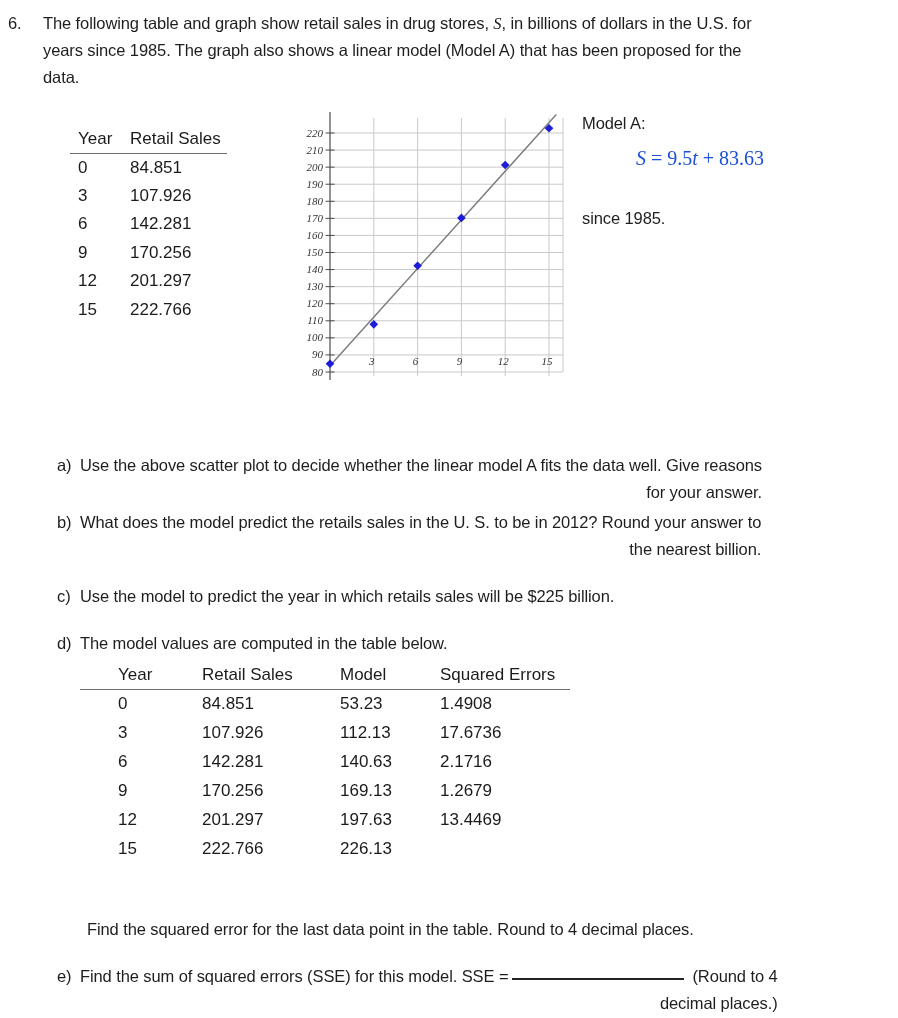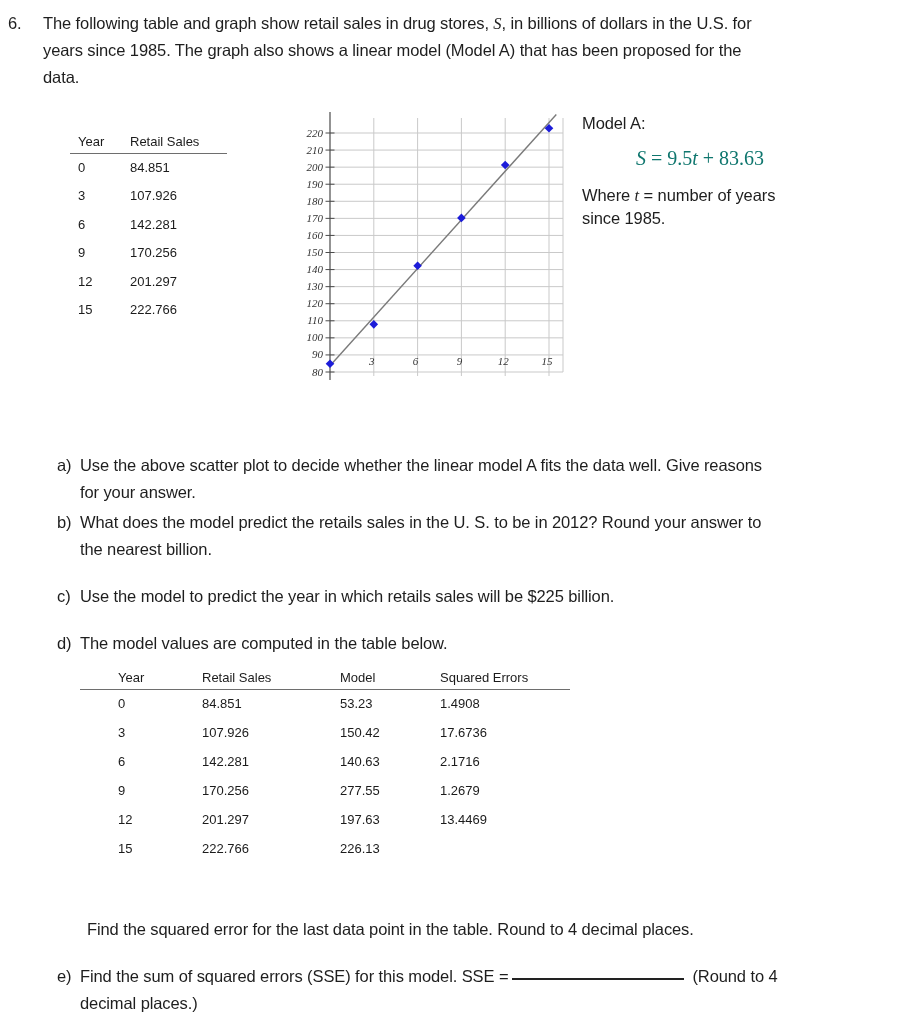--- a/index.html
+++ b/index.html
@@ -5,42 +5,42 @@
   html,body{margin:0;padding:0;background:#ffffff;}
   .page{position:relative;width:898px;height:1018px;background:#fff;
         font-family:"Liberation Sans",sans-serif;color:#1e1e1e;overflow:hidden;}
   .abs{position:absolute;}
   .line{line-height:27px;white-space:nowrap;}
   .fs{font-size:16.5px;letter-spacing:-0.1px;}
   .intro{left:8px;top:10px;}
   .qnum{position:absolute;left:0;top:0;line-height:27px;}
   .intro-text{margin-left:35px;}
   .var{font-family:"Liberation Serif",serif;font-style:italic;}
-  .tbl{border-collapse:collapse;font-size:13px;color:#1b1b1b;}
+  .tbl{border-collapse:collapse;font-size:17px;color:#1b1b1b;}
   .tbl th,.tbl td{box-sizing:border-box;font-weight:normal;text-align:left;padding:0;}
   .tbl th{border-bottom:1px solid #6e6e6e;height:25px;vertical-align:bottom;padding-bottom:4px;}
   .t1{left:70px;top:128px;}
   .t1 td{height:28.5px;}
   .t1 th:nth-child(1),.t1 td:nth-child(1){width:60px;padding-left:8px;}
   .t1 th:nth-child(2),.t1 td:nth-child(2){width:97px;}
   .t2{left:80px;top:664px;}
   .t2 td{height:29px;}
   .t2 th:nth-child(1),.t2 td:nth-child(1){width:122px;padding-left:38px;}
   .t2 th:nth-child(2),.t2 td:nth-child(2){width:138px;}
   .t2 th:nth-child(3),.t2 td:nth-child(3){width:100px;margin-left:36px;}
   .t2 th:nth-child(4),.t2 td:nth-child(4){width:130px;}
   #chart{left:296px;top:106px;}
   .ticklab{font-family:"Liberation Serif",serif;font-style:italic;font-size:11px;fill:#333;}
   .model-title{left:582px;top:114px;}
-  .equation{left:636px;top:147px;font-family:"Liberation Serif",serif;font-size:20px;color:#0f766e;}
+  .equation{left:636px;top:147px;font-family:"Liberation Serif",serif;font-size:20px;color:#1d4ed8;}
   .where1{left:582px;top:186px;}
   .where2{left:582px;top:209px;text-align:center;}
   .q{left:57px;}
   .qlabel{position:absolute;left:0;top:0;line-height:27px;}
-  .qlines{margin-left:23px;}
+  .qlines{margin-left:23px;text-align:right;}
   .find-text{left:87px;top:920px;}
   .blank{display:inline-block;width:172px;height:4px;border-bottom:2px solid #222;
          margin:0 8px 2px 4px;vertical-align:baseline;}
 </style>
 </head>
 <body>
 
 <div class="page">
 
   <div class="intro abs fs">
@@ -149,21 +149,20 @@
       <path d="M 34 253.41885789999998 L 38.3 257.7188579 L 34 262.0188579 L 29.7 257.7188579 Z" fill="#1c1cd9"></path>
       <path d="M 77.8 214.02752539999997 L 82.1 218.32752539999998 L 77.8 222.6275254 L 73.5 218.32752539999998 Z" fill="#1c1cd9"></path>
       <path d="M 121.6 155.3801049 L 125.89999999999999 159.6801049 L 121.6 163.98010490000001 L 117.3 159.6801049 Z" fill="#1c1cd9"></path>
       <path d="M 165.4 107.6239824 L 169.70000000000002 111.9239824 L 165.4 116.2239824 L 161.1 111.9239824 Z" fill="#1c1cd9"></path>
       <path d="M 209.2 54.6338913 L 213.5 58.9338913 L 209.2 63.233891299999996 L 204.89999999999998 58.9338913 Z" fill="#1c1cd9"></path>
       <path d="M 253 17.984161400000016 L 257.3 22.284161400000016 L 253 26.584161400000017 L 248.7 22.284161400000016 Z" fill="#1c1cd9"></path>
     </svg>
 
   <div class="abs fs model-title">Model A:</div>
   <div class="abs equation"><span class="var">S</span><span> = 9.5</span><span class="var">t</span><span> + 83.63</span></div>
-  <div class="abs fs where1"><span>Where </span><span class="var">t</span><span> = number of years</span></div>
   <div class="abs fs where2">since 1985.</div>
 
   <div class="abs fs q" style="top:452px">
     <span class="qlabel">a)</span>
     <div class="qlines">
       <div class="line">Use the above scatter plot to decide whether the linear model A fits the data well. Give reasons</div>
       <div class="line">for your answer.</div>
     </div>
   </div>
 
@@ -201,33 +200,33 @@
       <tbody>
         <tr>
           <td>0</td>
           <td>84.851</td>
           <td>53.23</td>
           <td>1.4908</td>
         </tr>
         <tr>
           <td>3</td>
           <td>107.926</td>
-          <td>150.42</td>
+          <td>112.13</td>
           <td>17.6736</td>
         </tr>
         <tr>
           <td>6</td>
           <td>142.281</td>
           <td>140.63</td>
           <td>2.1716</td>
         </tr>
         <tr>
           <td>9</td>
           <td>170.256</td>
-          <td>277.55</td>
+          <td>169.13</td>
           <td>1.2679</td>
         </tr>
         <tr>
           <td>12</td>
           <td>201.297</td>
           <td>197.63</td>
           <td>13.4469</td>
         </tr>
         <tr>
           <td>15</td>

